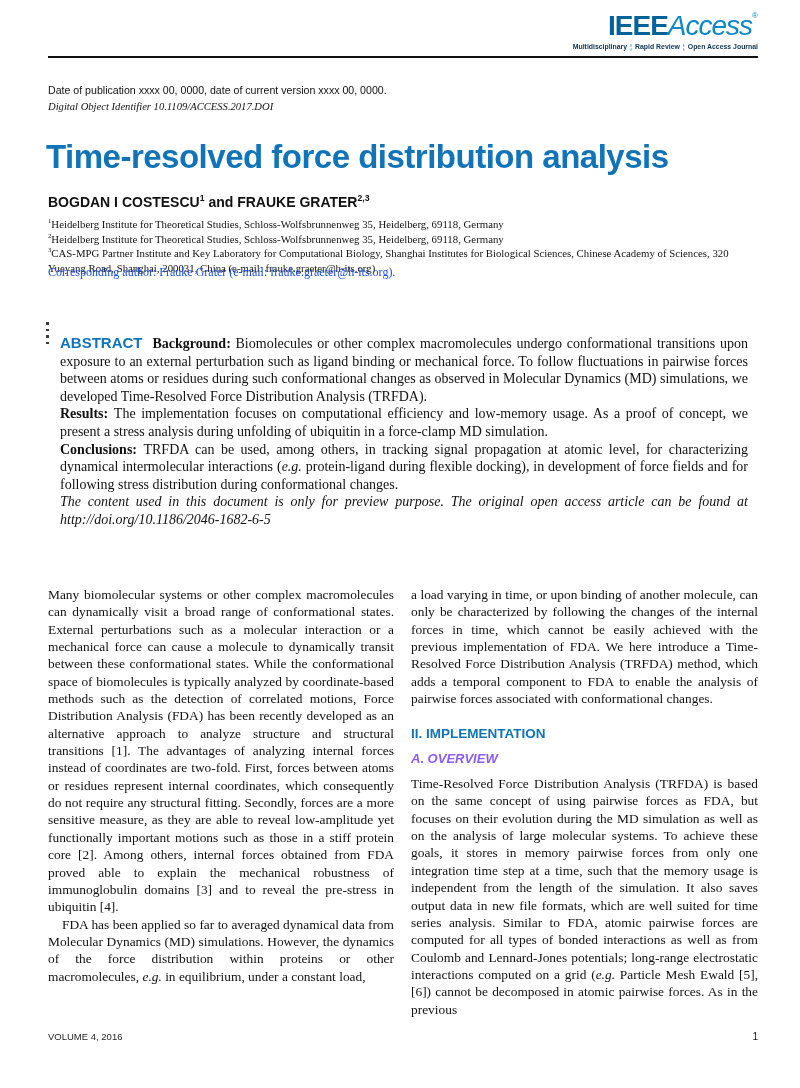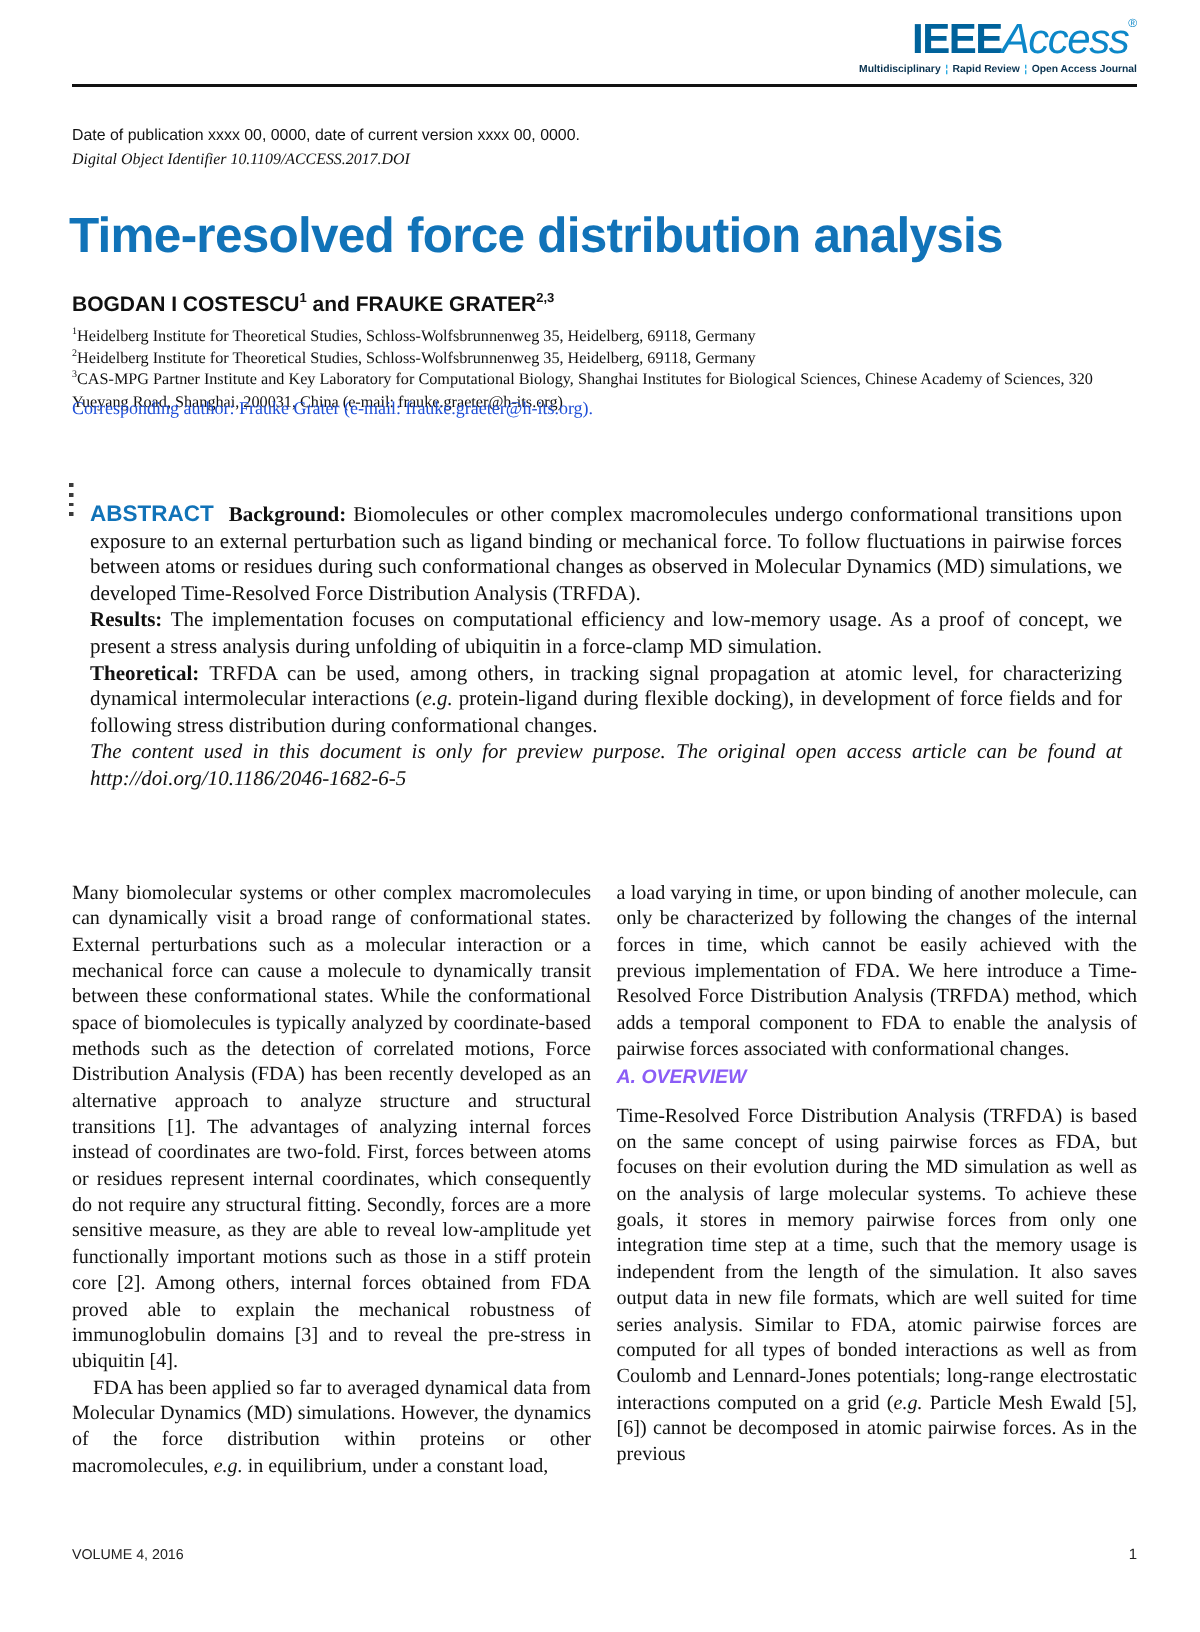--- a/index.html
+++ b/index.html
@@ -88,31 +88,32 @@
     <div><span class="seg-sup">2</span><span>Heidelberg Institute for Theoretical Studies, Schloss-Wolfsbrunnenweg 35, Heidelberg, 69118, Germany</span></div>
     <div><span class="seg-sup">3</span><span>CAS-MPG Partner Institute and Key Laboratory for Computational Biology, Shanghai Institutes for Biological Sciences, Chinese Academy of Sciences, 320 Yueyang Road, Shanghai, 200031, China (e-mail: frauke.graeter@h-its.org)</span></div>
   </div>
 
   <div class="corresp">Corresponding author: Frauke Grater (e-mail: frauke.graeter@h-its.org).</div>
 
   <div class="abs-marker"></div>
   <div class="abstract">
     <p><span class="abs-label">ABSTRACT</span><span><span class="seg-bold">Background: </span><span>Biomolecules or other complex macromolecules undergo conformational transitions upon exposure to an external perturbation such as ligand binding or mechanical force. To follow fluctuations in pairwise forces between atoms or residues during such conformational changes as observed in Molecular Dynamics (MD) simulations, we developed Time-Resolved Force Distribution Analysis (TRFDA).</span></span></p>
     <p><span class="seg-bold">Results: </span><span>The implementation focuses on computational efficiency and low-memory usage. As a proof of concept, we present a stress analysis during unfolding of ubiquitin in a force-clamp MD simulation.</span></p>
-    <p><span class="seg-bold">Theoretical: </span><span>TRFDA can be used, among others, in tracking signal propagation at atomic level, for characterizing dynamical intermolecular interactions (</span><span class="seg-italic">e.g.</span><span> protein-ligand during flexible docking), in development of force fields and for following stress distribution during conformational changes.</span></p>
+    <p><span class="seg-bold">Conclusions: </span><span>TRFDA can be used, among others, in tracking signal propagation at atomic level, for characterizing dynamical intermolecular interactions (</span><span class="seg-italic">e.g.</span><span> protein-ligand during flexible docking), in development of force fields and for following stress distribution during conformational changes.</span></p>
     <p><span class="seg-italic">The content used in this document is only for preview purpose. The original open access article can be found at http://doi.org/10.1186/2046-1682-6-5</span></p>
   </div>
 
   <div class="col col-left">
     <p><span>Many biomolecular systems or other complex macromolecules can dynamically visit a broad range of conformational states. External perturbations such as a molecular interaction or a mechanical force can cause a molecule to dynamically transit between these conformational states. While the conformational space of biomolecules is typically analyzed by coordinate-based methods such as the detection of correlated motions, Force Distribution Analysis (FDA) has been recently developed as an alternative approach to analyze structure and structural transitions [1]. The advantages of analyzing internal forces instead of coordinates are two-fold. First, forces between atoms or residues represent internal coordinates, which consequently do not require any structural fitting. Secondly, forces are a more sensitive measure, as they are able to reveal low-amplitude yet functionally important motions such as those in a stiff protein core [2]. Among others, internal forces obtained from FDA proved able to explain the mechanical robustness of immunoglobulin domains [3] and to reveal the pre-stress in ubiquitin [4].</span></p>
     <p class="indent"><span>FDA has been applied so far to averaged dynamical data from Molecular Dynamics (MD) simulations. However, the dynamics of the force distribution within proteins or other macromolecules, </span><span class="seg-italic">e.g.</span><span> in equilibrium, under a constant load,</span></p>
   </div>
 
   <div class="col col-right">
     <p><span>a load varying in time, or upon binding of another molecule, can only be characterized by following the changes of the internal forces in time, which cannot be easily achieved with the previous implementation of FDA. We here introduce a Time-Resolved Force Distribution Analysis (TRFDA) method, which adds a temporal component to FDA to enable the analysis of pairwise forces associated with conformational changes.</span></p>
+    <div class="h1 h1-spaced">II. IMPLEMENTATION</div>
     <div class="h2">A. OVERVIEW</div>
     <p><span>Time-Resolved Force Distribution Analysis (TRFDA) is based on the same concept of using pairwise forces as FDA, but focuses on their evolution during the MD simulation as well as on the analysis of large molecular systems. To achieve these goals, it stores in memory pairwise forces from only one integration time step at a time, such that the memory usage is independent from the length of the simulation. It also saves output data in new file formats, which are well suited for time series analysis. Similar to FDA, atomic pairwise forces are computed for all types of bonded interactions as well as from Coulomb and Lennard-Jones potentials; long-range electrostatic interactions computed on a grid (</span><span class="seg-italic">e.g.</span><span> Particle Mesh Ewald [5], [6]) cannot be decomposed in atomic pairwise forces. As in the previous</span></p>
   </div>
 
   <div class="footer-vol">VOLUME 4, 2016</div>
   <div class="footer-page">1</div>
 
 </div>
 
 </body></html>

